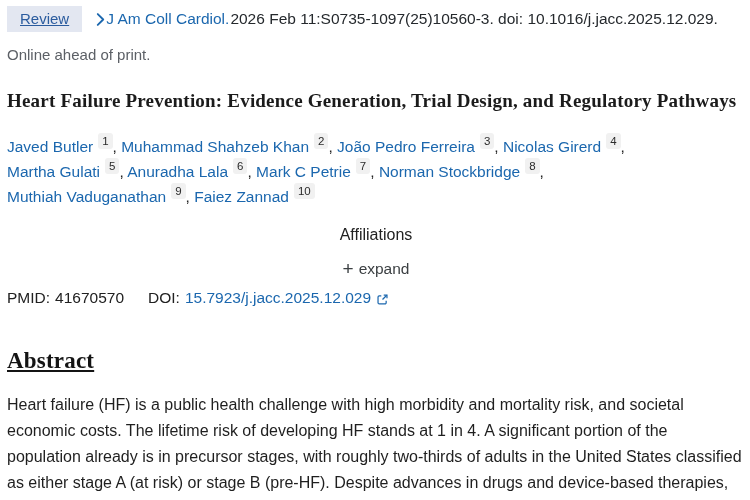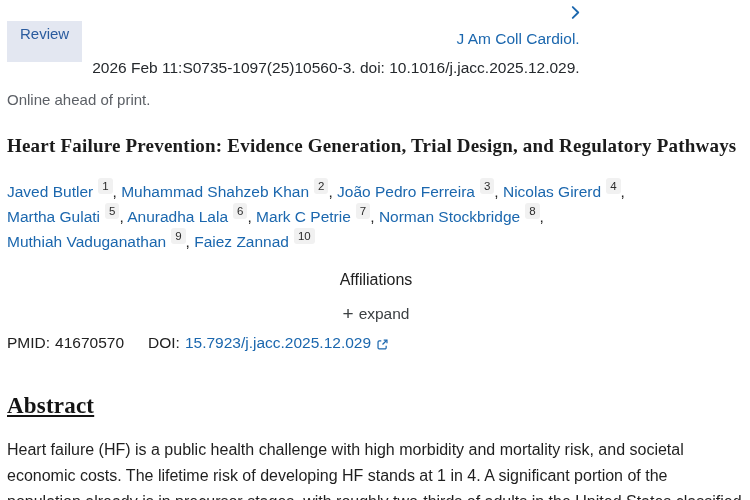--- a/index.html
+++ b/index.html
@@ -16,30 +16,30 @@
   
   .header-row {
     display: flex;
     align-items: center;
     gap: 10px;
     font-size: 15.5px;
   }
   .pub-badge {
     background: #e3e7f1;
     color: #2a5b9e;
-    padding: 4px 13px 20px;
+    padding: 4px 13px 5px;
     font-size: 15px;
+    text-decoration: underline;
   }
   .breadcrumb {
     display: flex;
-    align-items: flex-end;
-    gap: 11px;
+    align-items: center;
+    gap: 1px;
     flex-wrap: nowrap;
     white-space: nowrap;
-    flex-direction: column;
   }
   .chevron-icon { display: inline-flex; align-items: center; margin-left: 4px; }
   a.journal-link { color: #1b67ae; text-decoration: none; }
   .citation-text { color: #25292d; }
 
   .online-ahead {
     margin-top: 14px;
     font-size: 15px;
     color: #5c6066;
   }

